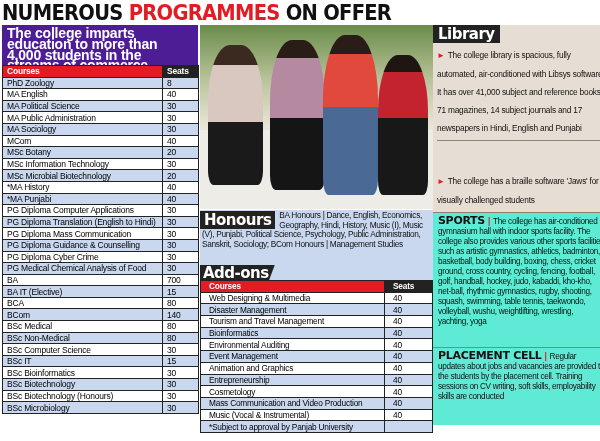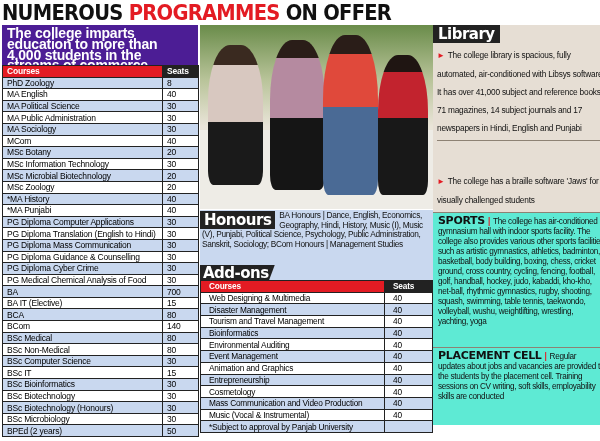--- a/index.html
+++ b/index.html
@@ -86,24 +86,20 @@
       </tr>
       <tr>
         <td>MSc Information Technology</td>
         <td>30</td>
       </tr>
       <tr>
         <td>MSc Microbial Biotechnology</td>
         <td>20</td>
       </tr>
       <tr>
-        <td>MSc Zoology</td>
-        <td>20</td>
-      </tr>
-      <tr>
         <td>*MA History</td>
         <td>40</td>
       </tr>
       <tr>
         <td>*MA Punjabi</td>
         <td>40</td>
       </tr>
       <tr>
         <td>PG Diploma Computer Applications</td>
         <td>30</td>
@@ -168,24 +164,20 @@
         <td>BSc Biotechnology</td>
         <td>30</td>
       </tr>
       <tr>
         <td>BSc Biotechnology (Honours)</td>
         <td>30</td>
       </tr>
       <tr>
         <td>BSc Microbiology</td>
         <td>30</td>
-      </tr>
-      <tr>
-        <td>BPEd (2 years)</td>
-        <td>50</td>
       </tr>
     </tbody>
 </table>
 
 <div class="photo">
   <div class="wall"></div>
   <div class="p" style="left:8px;top:20px;width:55px;height:140px;background:linear-gradient(180deg,#3a2a20 0 14%,#d8c8c0 14% 55%,#1a1a1a 55% 100%);"></div>
   <div class="p" style="left:70px;top:15px;width:55px;height:150px;background:linear-gradient(180deg,#2a1d18 0 12%,#b58aa0 12% 52%,#151515 52% 100%);"></div>
   <div class="p" style="left:123px;top:10px;width:55px;height:160px;background:linear-gradient(180deg,#2a1d18 0 12%,#e0493b 12% 45%,#4a6a95 45% 100%);"></div>
   <div class="p" style="left:178px;top:30px;width:50px;height:140px;background:linear-gradient(180deg,#1f1512 0 12%,#c2232e 12% 45%,#181818 45% 100%);"></div>

